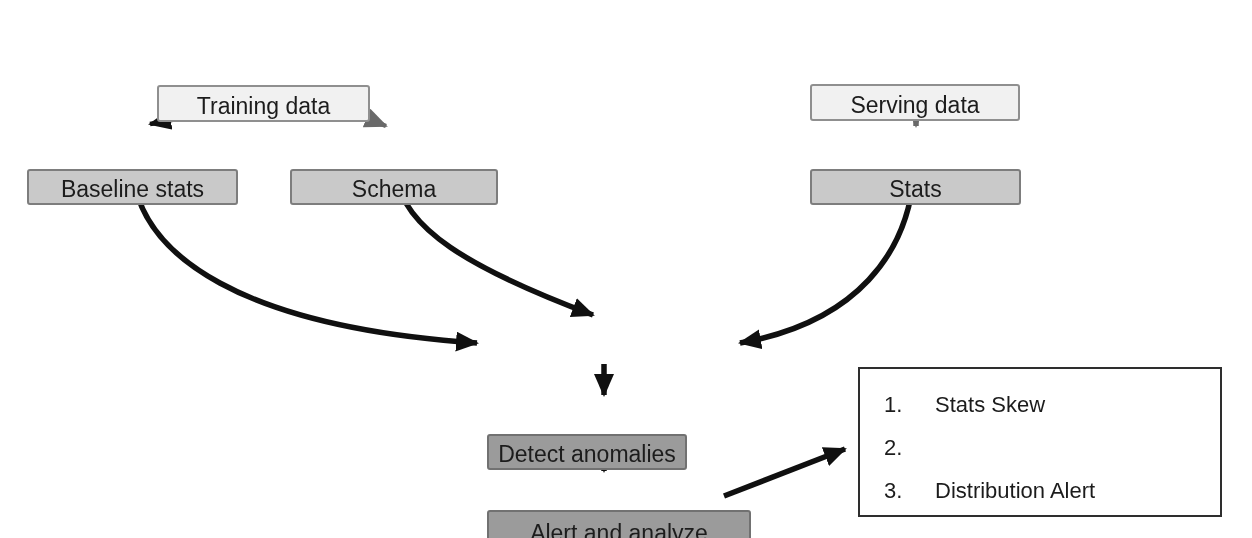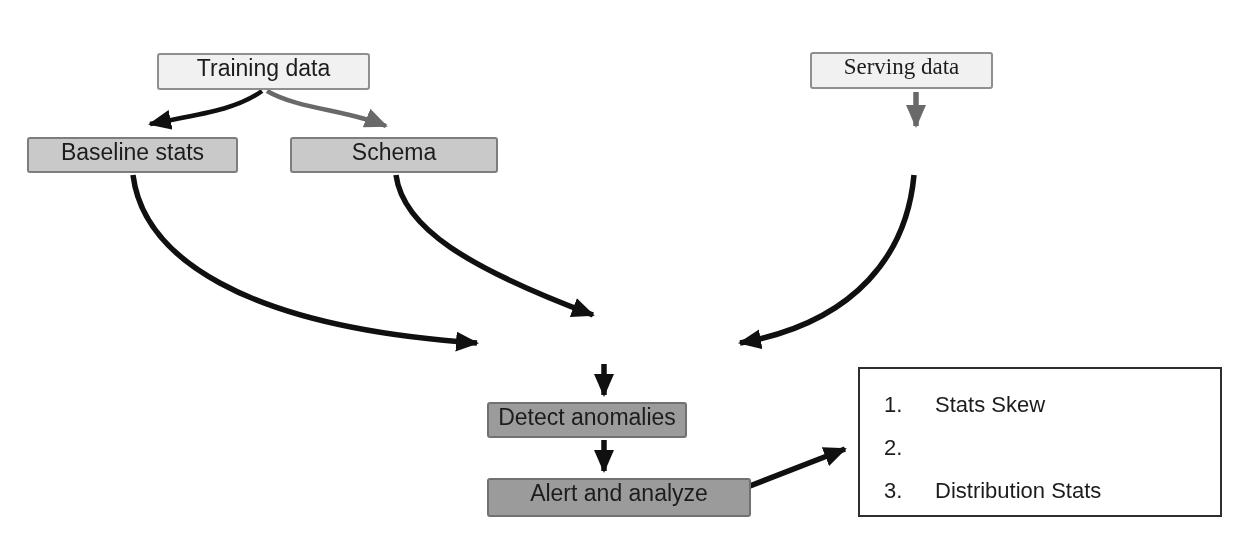--- a/index.html
+++ b/index.html
@@ -3,22 +3,22 @@
 <meta charset="utf-8">
 <style>
   html,body{margin:0;padding:0;background:#ffffff;}
   .stage{
     position:relative;width:1252px;height:538px;background:#ffffff;overflow:hidden;
     font-family:"Liberation Sans", sans-serif;
   }
   .arrows{position:absolute;left:0;top:0;z-index:1;}
   .node{
     position:absolute;z-index:2;box-sizing:border-box;
-    display:flex;align-items:flex-start;justify-content:center;
-    border-radius:3px;font-size:23px;color:var(--text);
+    display:flex;align-items:flex-end;justify-content:center;
+    border-radius:3px;font-size:23px;color:var(--text);margin-top:32px;
   }
   .node.light{background:var(--light-box-fill);border:2px solid var(--light-box-border);}
   .node.mid{background:var(--mid-box-fill);border:2px solid var(--mid-box-border);}
   .node.dark{background:var(--dark-box-fill);border:2px solid var(--dark-box-border);}
   .skew-box{
     position:absolute;z-index:2;box-sizing:border-box;
     left:858px;top:367px;width:364px;height:150px;
     background:#ffffff;border:2px solid var(--list-border);
     padding:14px 10px 0 24px;
   }
@@ -53,49 +53,52 @@
     <path class="curve thick" d="M 914 175 C 907 252, 858 322, 740 343" marker-end="url(#mh-black)"></path>
     <path class="curve thick" d="M 604 364 L 604 395" marker-end="url(#mh-black)"></path>
     <path class="curve thick" d="M 604 440 L 604 471" marker-end="url(#mh-black)"></path>
     <path class="curve thick" d="M 724 496 L 845 449" marker-end="url(#mh-black)"></path>
   </svg>
 
   <div class="node light" style="left:157px;top:53px;width:213px;height:37px;">
     <span>Training data</span>
   </div>
 
-  <div class="node light" style="left:810px;top:52px;width:183px;height:37px;font-family:Liberation Serif, serif;">
+  <div class="node light" style="left:810px;top:52px;width:210px;height:37px;">
     <span>Serving data</span>
   </div>
 
   <div class="node mid" style="left:290px;top:137px;width:208px;height:36px;">
     <span>Schema</span>
   </div>
 
   <div class="node mid" style="left:27px;top:137px;width:211px;height:36px;">
     <span>Baseline stats</span>
   </div>
 
+  <div class="node mid" style="left:810px;top:137px;width:211px;height:36px;">
+    <span>Stats</span>
+  </div>
 
 
   <div class="node dark" style="left:487px;top:402px;width:200px;height:36px;">
     <span>Detect anomalies</span>
   </div>
 
   <div class="node dark" style="left:487px;top:478px;width:264px;height:39px;">
     <span>Alert and analyze</span>
   </div>
 
   <div class="skew-box">
     <div class="skew-row">
       <span class="num">1.</span>
       <span class="lbl">Stats Skew</span>
     </div>
     <div class="skew-row">
       <span class="num">2.</span>
     </div>
     <div class="skew-row">
       <span class="num">3.</span>
-      <span class="lbl">Distribution Stats</span>
+      <span class="lbl">Distribution Alert</span>
     </div>
   </div>
 
 </div>
 
 </body></html>

